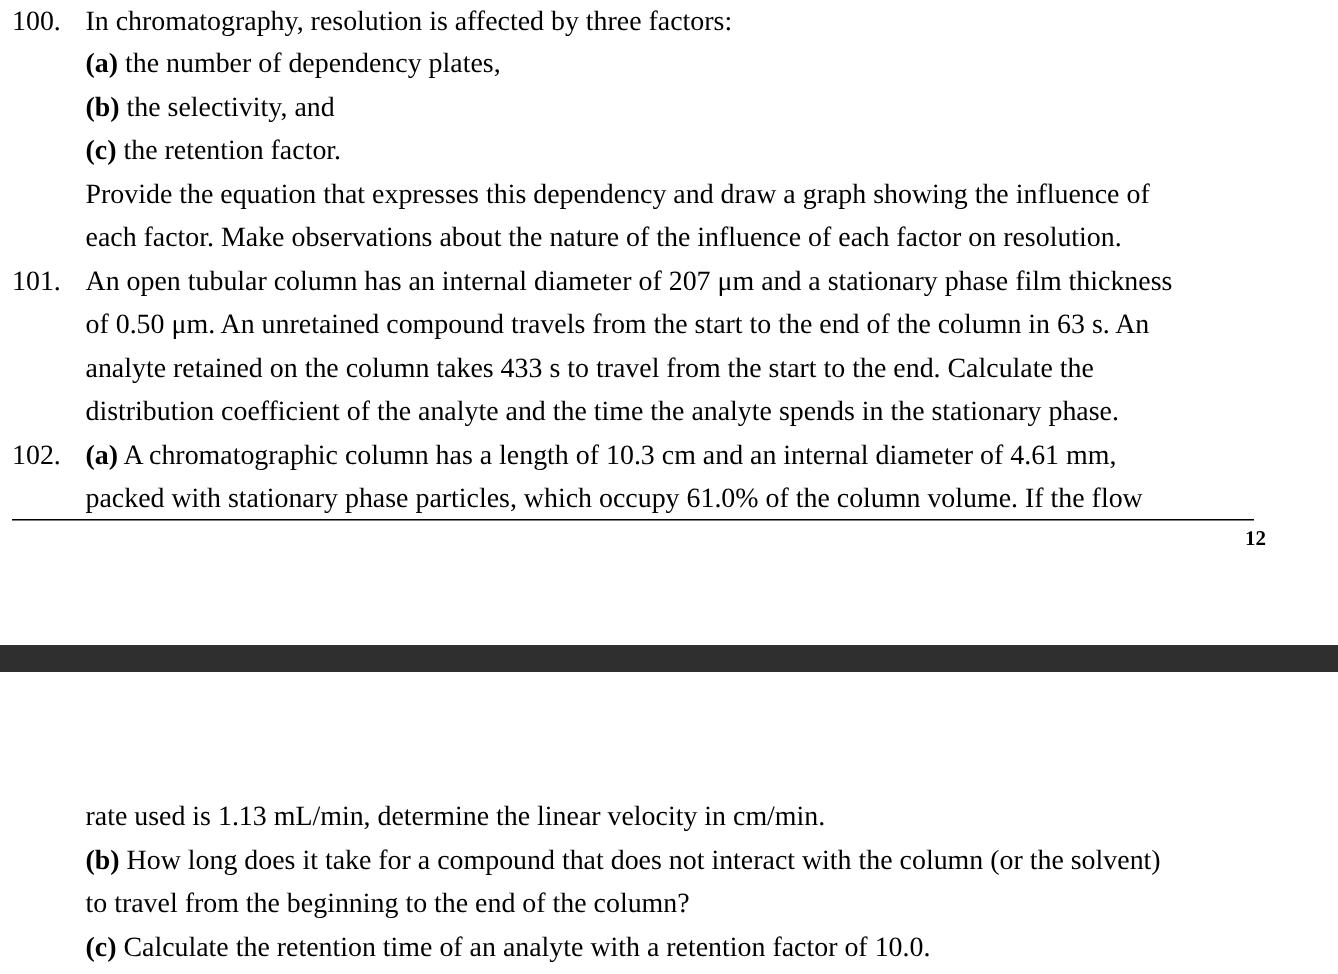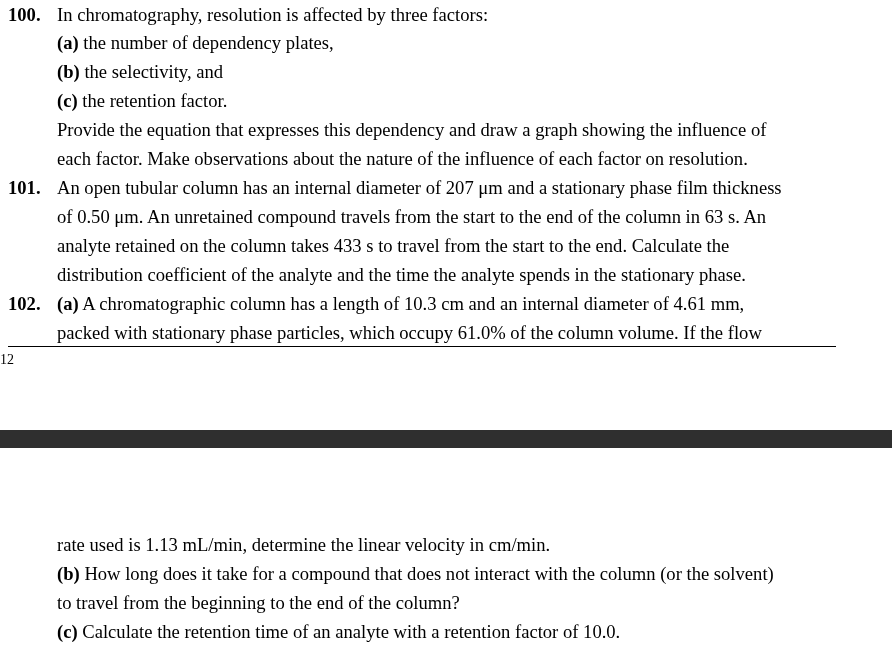--- a/index.html
+++ b/index.html
@@ -3,24 +3,24 @@
 <meta charset="utf-8">
 <style>
   html, body { margin: 0; padding: 0; }
   body {
     width: 892px; height: 649px; position: relative; overflow: hidden;
     background: #ffffff; color: #000000;
     font-family: "Liberation Serif", "DejaVu Serif", serif;
     font-size: 18.6px;
   }
   .line { position: absolute; white-space: nowrap; line-height: 22px; }
-  .num { position: absolute; font-weight: bold; line-height: 22px; }
+  .num { position: absolute; font-weight: normal; line-height: 22px; }
   .b { font-weight: bold; }
   .rule { position: absolute; left: 8px; width: 828px; top: 346px; height: 0; border-top: 1.5px solid #000; }
-  .pagenum { position: absolute; left: 0; width: 844px; top: 351px; text-align: left; font-weight: normal; font-size: 14px; line-height: 18px; }
+  .pagenum { position: absolute; left: 0; width: 844px; top: 351px; text-align: right; font-weight: bold; font-size: 14px; line-height: 18px; }
   .divider { position: absolute; left: 0; top: 430px; width: 892px; height: 18px; background: #2f2f2f; }
 </style>
 </head>
 <body>
 
 <div>
   <span class="num" style="left:8px;top:4px;">100.</span>
   <span class="line" style="left:57px;top:4px;">In chromatography, resolution is affected by three factors:</span>
   <div class="line" style="left:57px;top:32px;"><span class="b">(a)</span><span> the number of dependency plates,</span></div>
   <div class="line" style="left:57px;top:61px;"><span class="b">(b)</span><span> the selectivity, and</span></div>

